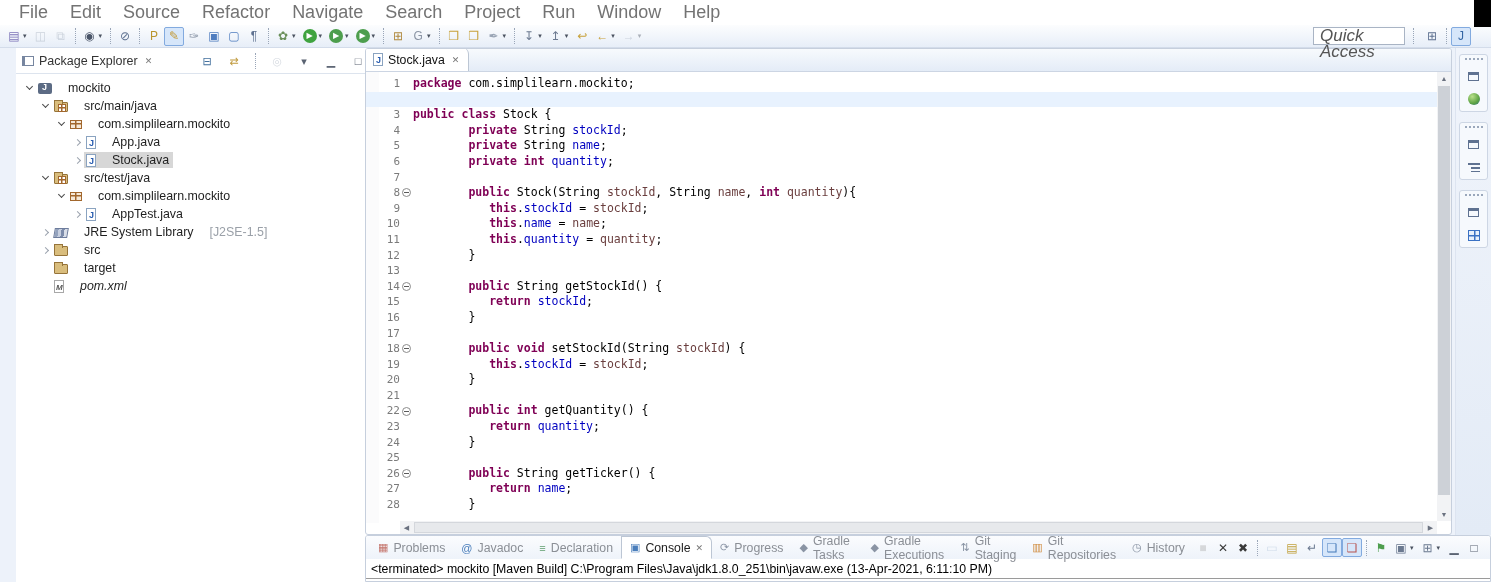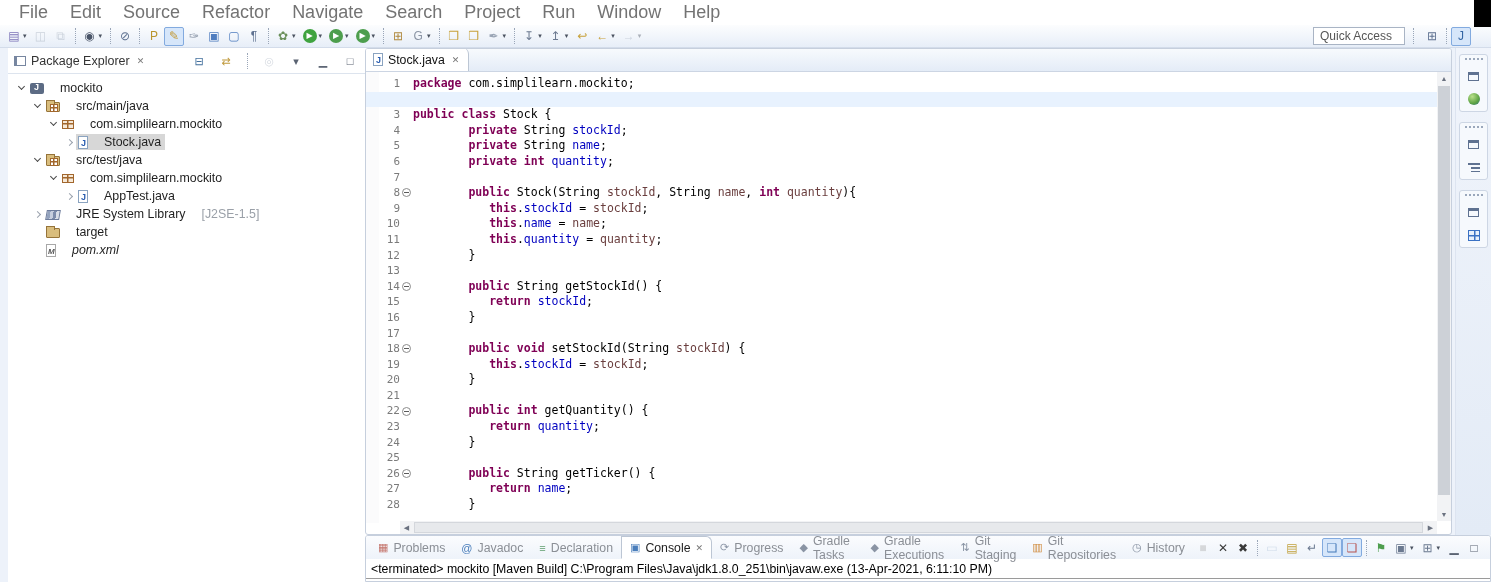--- a/index.html
+++ b/index.html
@@ -16,24 +16,24 @@
   .toolbar { position:absolute; left:0; top:25px; width:100%; height:23px; background:linear-gradient(#fcfdfe,#e7eef8); border-bottom:1px solid #d3dcea; display:flex; align-items:center; padding:0 6px 0 4px; z-index:2; }
   .tb-left { display:flex; align-items:center; }
   .tb-right { margin-left:auto; display:flex; align-items:center; gap:4px; padding-right:14px; }
   .tbtn { display:inline-flex; align-items:center; height:19px; padding:0 1px; border:1px solid transparent; border-radius:2px; }
   .tbtn.act { background:#d6e6fa; border-color:#82aadf; }
   .tbtn.dis { opacity:.42; }
   .tbtn .g { width:16px; text-align:center; font-size:12px; line-height:16px; display:inline-block; }
   .tbtn .g.circ { width:14px; height:14px; border-radius:50%; font-size:8px; line-height:14px; margin:0 1px; }
   .tbtn .dd { font-size:7px; color:#4a5260; margin:0 2px 0 1px; }
   .tsep { width:1px; height:16px; border-left:1px dotted #9aa6b8; margin:0 4px; }
-  .qa-box { width:92px; height:18px; border:1px solid #a9b4c4; background:#fff; color:#555; font-size:12px; line-height:16px; padding:0 6px; }
-
-  
-  .explorer { position:absolute; left:8px; top:48px; width:361px; bottom:0; background:#fff; border-right:1px solid #d2dbe8; }
+  .qa-box { width:92px; height:18px; border:1px solid #a9b4c4; background:#fff; color:#555; font-size:17px; line-height:16px; padding:0 6px;font-style:italic; }
+
+  
+  .explorer { position:absolute; left:16px; top:48px; width:361px; bottom:0; background:#fff; border-right:1px solid #d2dbe8; }
   .ex-header { height:26px; border-bottom:1px solid #dde4ee; display:flex; align-items:center; padding:0 8px 0 6px; }
   .ex-tab { display:flex; align-items:center; gap:5px; font-size:12.5px; color:#333; }
   .ex-title-icon { width:12px; height:10px; border:1px solid #7786a0; border-left-width:3px; display:inline-block; }
   .ex-close { font-size:9px; color:#7a7a7a; margin-left:2px; }
   .ex-icons { margin-left:auto; display:flex; align-items:center; gap:7px; }
   .ex-icons .tbtn .g { font-size:11px; }
   .tree { padding-top:5px; }
   .trow { height:18px; display:flex; align-items:center; font-size:12.4px; color:#1f1f1f; }
   .tw { width:14px; display:inline-flex; justify-content:center; align-items:center; flex:none; }
   .chev { width:5px; height:5px; border-right:1.4px solid #9aa2ad; border-bottom:1.4px solid #9aa2ad; transform:rotate(-45deg); }
@@ -297,20 +297,29 @@
         </div>
         <div class="trow" style="padding-left: 38px;">
           <span class="tw">
             <span class="chev open"></span>
           </span>
           <span class="tlabel">
             <span class="ti ti-package"></span>
             <span>com.simplilearn.mockito</span>
           </span>
         </div>
+        <div class="trow" style="padding-left: 54px;">
+          <span class="tw">
+            <span class="chev"></span>
+          </span>
+          <span class="tlabel">
+            <span class="ti ti-jfile"></span>
+            <span>App.java</span>
+          </span>
+        </div>
         <div class="trow sel" style="padding-left: 54px;">
           <span class="tw">
             <span class="chev"></span>
           </span>
           <span class="tlabel">
             <span class="ti ti-jfile"></span>
             <span>Stock.java</span>
           </span>
         </div>
         <div class="trow" style="padding-left: 22px;">
@@ -341,20 +350,29 @@
           </span>
         </div>
         <div class="trow" style="padding-left: 22px;">
           <span class="tw">
             <span class="chev"></span>
           </span>
           <span class="tlabel">
             <span class="ti ti-library"></span>
             <span>JRE System Library</span>
             <span class="tsuffix"> [J2SE-1.5]</span>
+          </span>
+        </div>
+        <div class="trow" style="padding-left: 22px;">
+          <span class="tw">
+            <span class="chev"></span>
+          </span>
+          <span class="tlabel">
+            <span class="ti ti-folder"></span>
+            <span>src</span>
           </span>
         </div>
         <div class="trow" style="padding-left: 22px;">
           <span class="tw"></span>
           <span class="tlabel">
             <span class="ti ti-folder"></span>
             <span>target</span>
           </span>
         </div>
         <div class="trow" style="padding-left: 22px; font-style: italic;">

